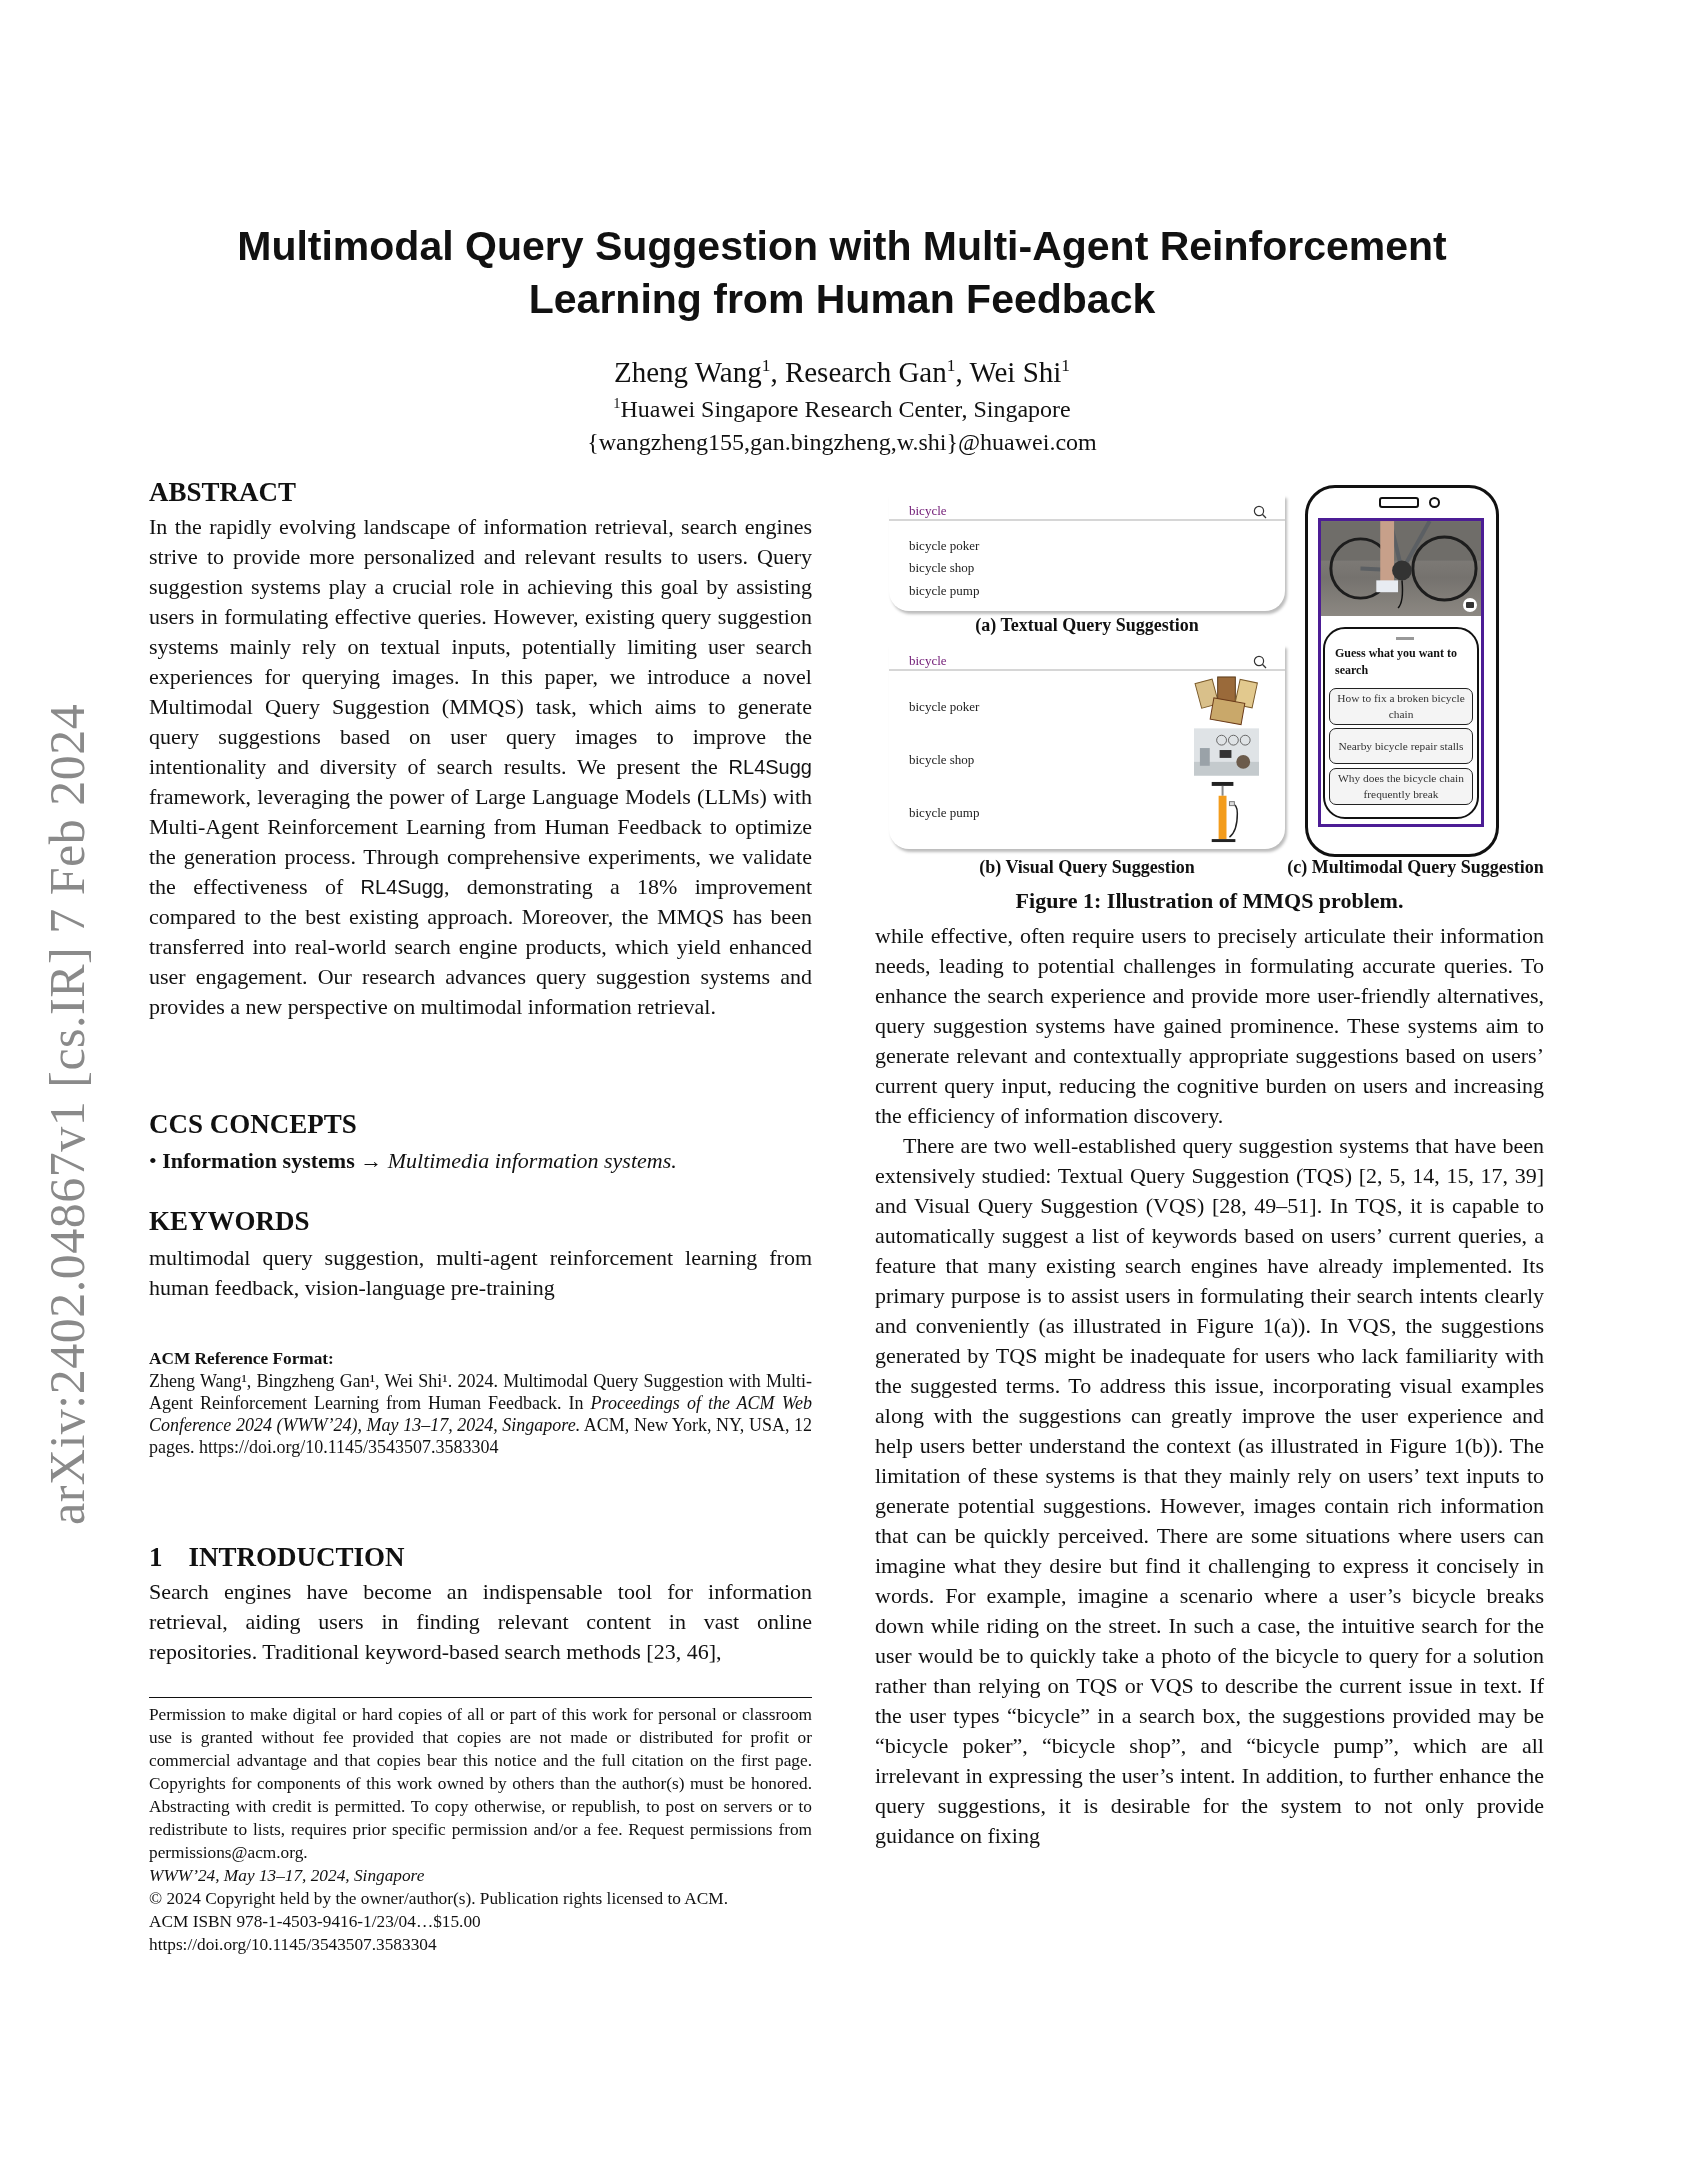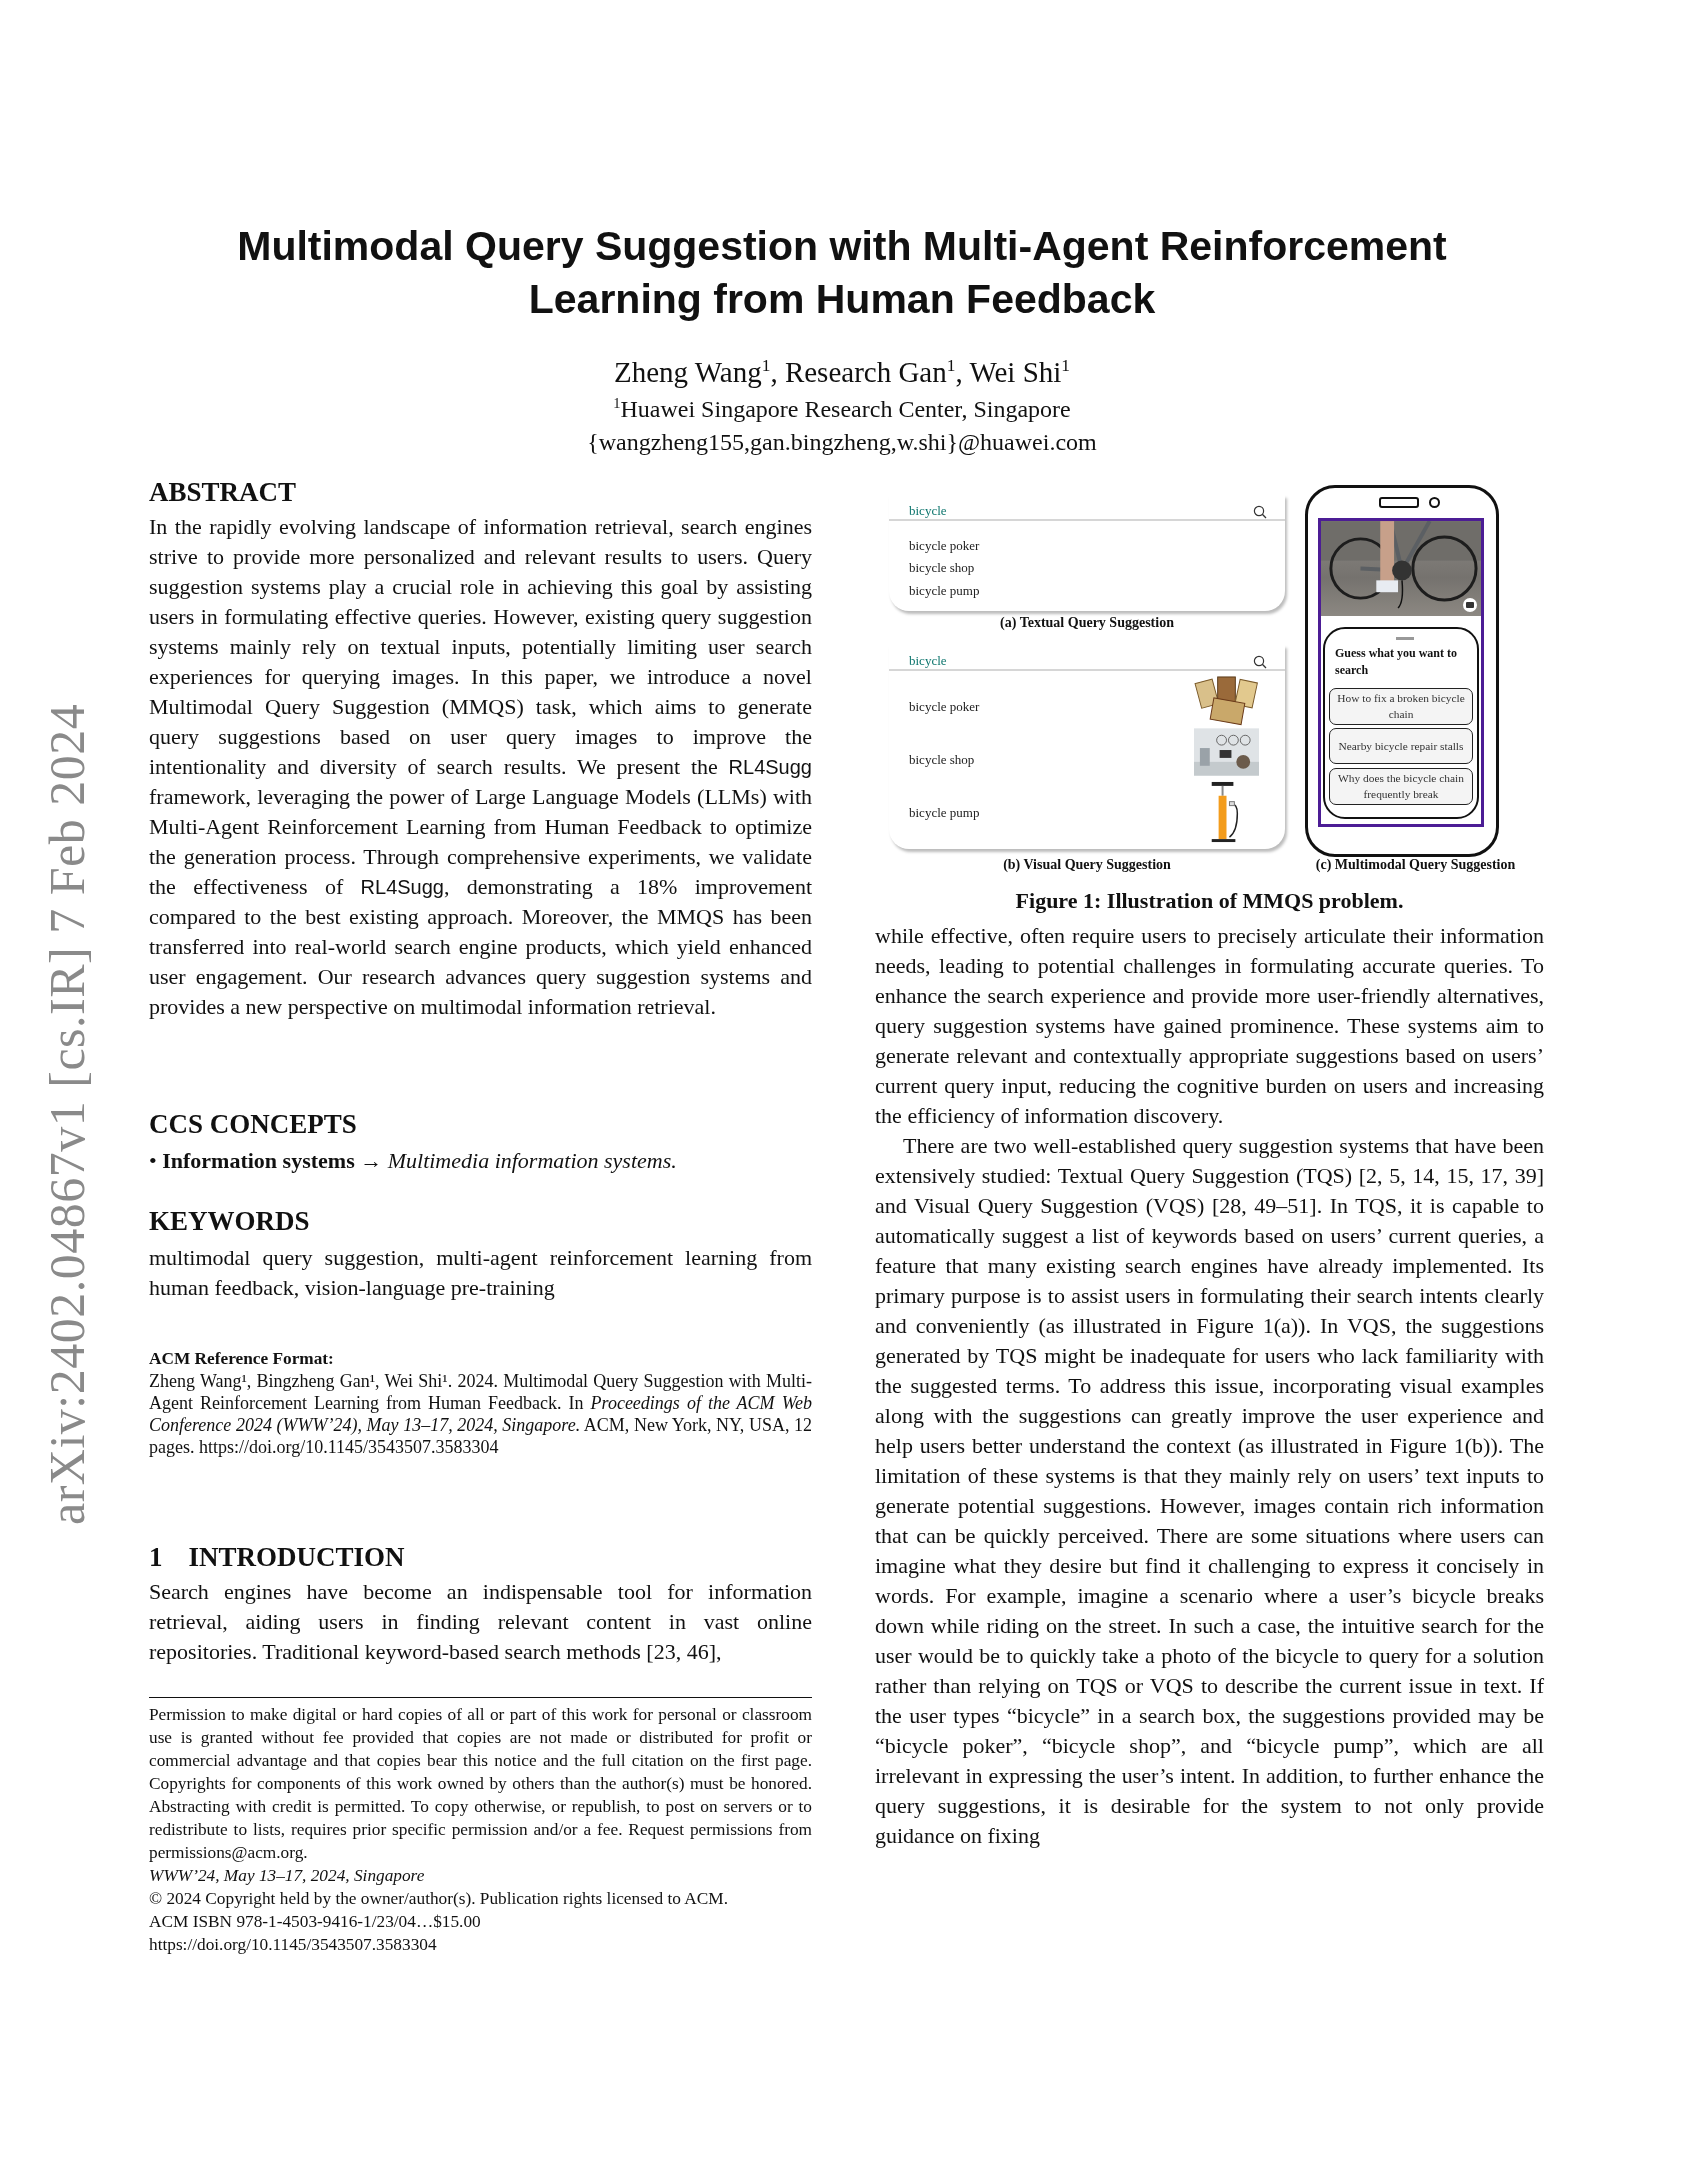--- a/index.html
+++ b/index.html
@@ -27,24 +27,24 @@
   h2 { margin: 0; font-size: 27px; font-weight: bold; font-family: "Liberation Serif", serif; }
   p.body { margin: 0; font-size: 22px; line-height: 30px; text-align: justify; }
   .small { font-size: 17.3px; line-height: 23px; text-align: justify; margin: 0; }
   .mono { font-family: "Liberation Sans", sans-serif; font-size: 20px; }
   .indent { text-indent: 28px; }
   .panel {
     position: absolute; background: #fff; border-radius: 0 0 20px 20px;
     box-shadow: 2px 3px 3px #bcbcbc; font-family: "Liberation Serif", serif;
   }
   .searchrow { position: absolute; left: 0; right: 0; top: 0; height: 24px; border-bottom: 2px solid #d6d6d6; }
-  .qtext { position: absolute; left: 20px; top: 8px; font-size: 13px; color: #0f766e; }
+  .qtext { position: absolute; left: 20px; top: 8px; font-size: 13px; color: #701a75; }
   .mag { position: absolute; right: 18px; top: 10px; width: 14px; height: 14px; }
   .sug { position: absolute; left: 20px; font-size: 13px; color: #222; }
-  .cap { position: absolute; font-weight: bold; font-size: 14px; text-align: center; font-family: "Liberation Serif", serif; }
+  .cap { position: absolute; font-weight: bold; font-size: 18px; text-align: center; font-family: "Liberation Serif", serif; }
   .thumb { position: absolute; right: 26px; width: 65px; }
   .phone {
     position: absolute; left: 1305px; top: 485px; width: 188px; height: 366px;
     border: 3px solid #111; border-radius: 30px; background: #fff;
   }
   .screen { position: absolute; left: 10px; top: 30px; width: 166px; height: 309px; background: #4c1d95; }
   .screen-in { position: absolute; left: 3px; top: 3px; right: 3px; bottom: 3px; background: #fff; }
   .photo { position: absolute; left: 0; top: 0; right: 0; height: 95px; background: linear-gradient(180deg,#8d8a86 0%,#75726e 60%,#8c8882 100%); overflow: hidden; }
   .sheet { position: absolute; left: 2px; right: 2px; top: 106px; height: 188px; border: 2px solid #111; border-radius: 22px; background: #fff; }
   .handle { position: absolute; left: 71px; top: 8px; width: 18px; height: 3px; background: #999; }

